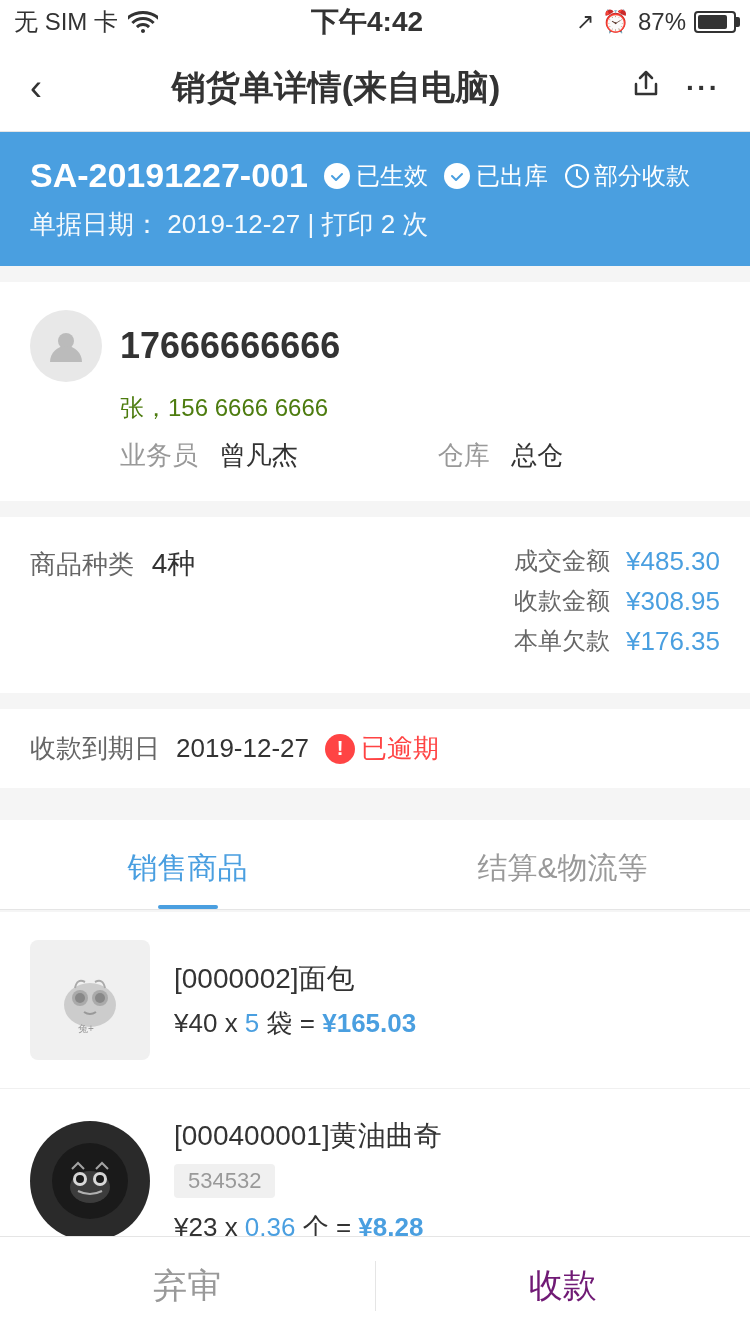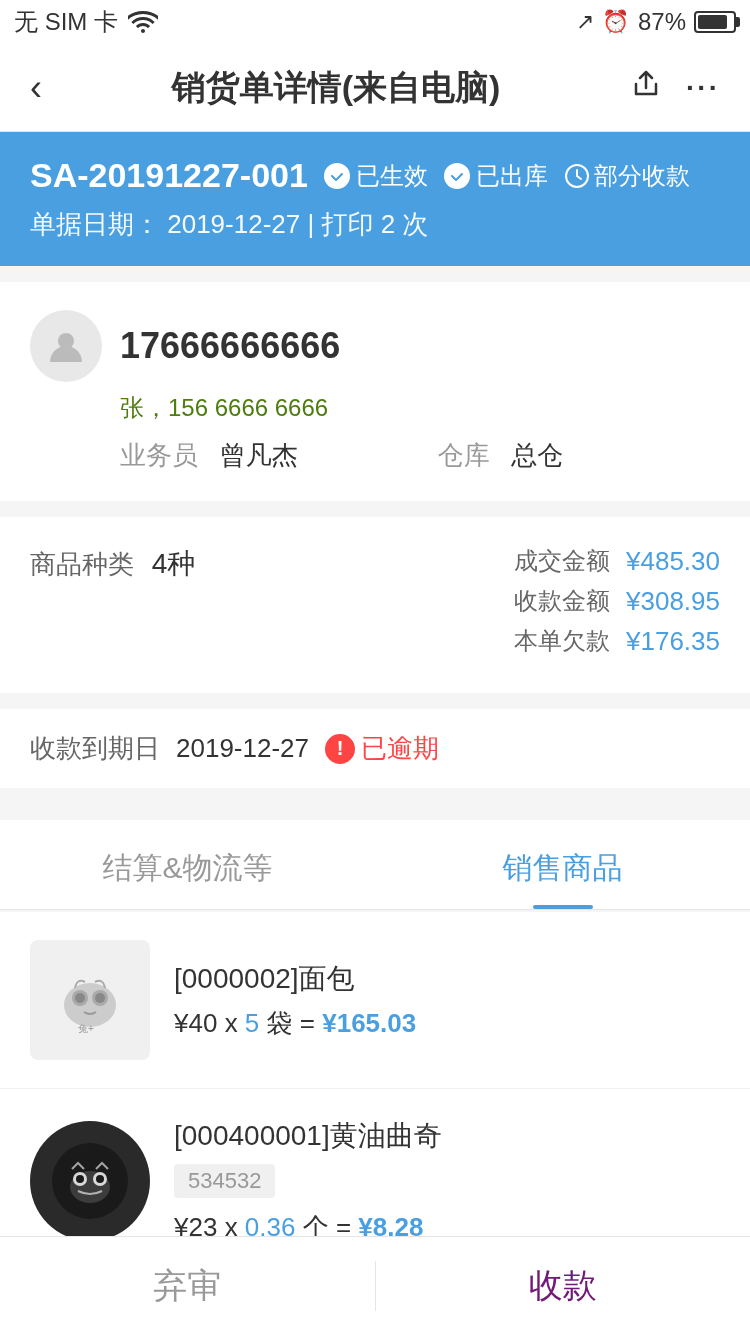--- a/index.html
+++ b/index.html
@@ -406,20 +406,21 @@
 </head>
 <body>
 
 <div class="status-bar">
   <div class="status-bar-left">
     <span>无 SIM 卡</span>
     <svg width="30" height="22" viewBox="0 0 30 22">
       <path d="M15 18c1.1 0 2 .9 2 2s-.9 2-2 2-2-.9-2-2 .9-2 2-2zm0-6c2.8 0 5.3 1.2 7.1 3.1l-2.1 2.1c-1.3-1.3-3-2.2-5-2.2s-3.7.9-5 2.2L7.9 15.1C9.7 13.2 12.2 12 15 12zm0-6c4.6 0 8.7 1.9 11.7 5L24.6 13c-2.4-2.4-5.7-3.9-9.6-3.9s-7.2 1.5-9.6 3.9L3.3 11C6.3 7.9 10.4 6 15 6zm0-6C21.9 0 28.1 2.7 32.7 7.1l-2.1 2.1C26.7 5.5 21.2 3 15 3S3.3 5.5-.6 9.2L-2.7 7.1C1.9 2.7 8.1 0 15 0z" fill="#333"></path>
     </svg>
   </div>
+  <div class="status-bar-center">下午4:42</div>
   <div class="status-bar-right">
     <span style="font-size:22px;">↗</span>
     <span style="font-size:22px;">⏰</span>
     <span>87%</span>
     <div class="battery">
       <div class="battery-body">
         <div class="battery-fill"></div>
       </div>
     </div>
   </div>
@@ -524,25 +525,25 @@
   <div class="overdue-badge">
     <div class="overdue-icon">!</div>
     <span>已逾期</span>
   </div>
 </div>
 
 <div class="separator"></div>
 
 <div class="tabs-section">
   <div class="tabs-row">
+    <div class="tab-item active">
+      <span>销售商品</span>
+    </div>
     <div class="tab-item">
       <span>结算&amp;物流等</span>
-    </div>
-    <div class="tab-item active">
-      <span>销售商品</span>
     </div>
   </div>
 </div>
 
 <div class="products-section">
 
   <div class="product-item">
     <div class="product-thumb">
 
       <svg width="80" height="80" viewBox="0 0 80 80" fill="none">

